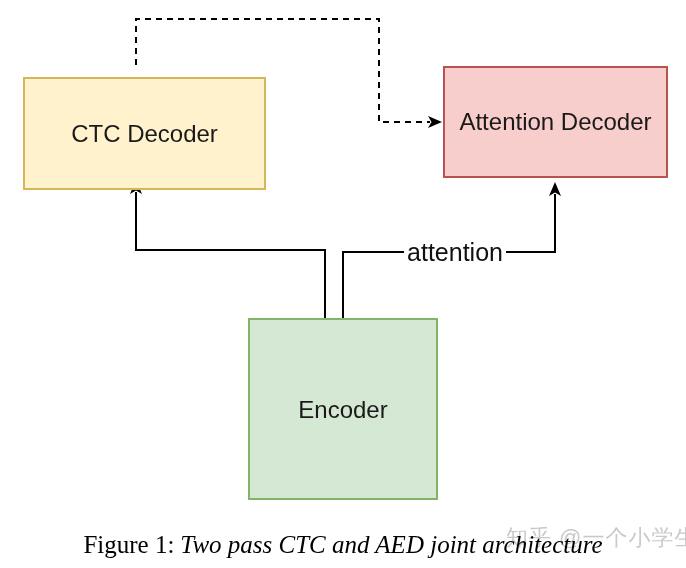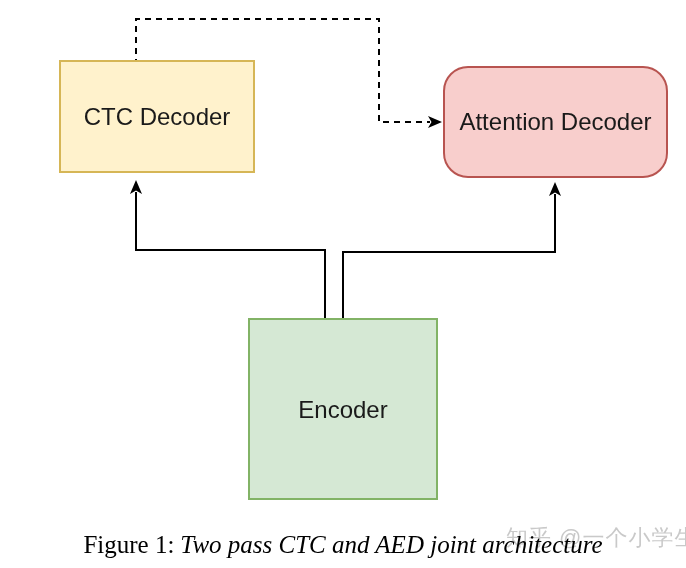--- a/index.html
+++ b/index.html
@@ -6,24 +6,24 @@
   .canvas {
     position:relative; width:686px; height:568px; background:#ffffff;
     font-family:"Liberation Sans", sans-serif; overflow:hidden;
   }
   .edges-svg { position:absolute; left:0; top:0; }
   .box {
     position:absolute; display:flex; align-items:center; justify-content:center;
     box-sizing:border-box; border:2px solid; font-size:24px; color:#1a1a1a;
     text-align:center;
   }
-  .box-ctc { left:23px; top:60px; width:196px; height:113px;
-             background:#fff2cc; border-color:#d6b656;margin-left:36px; }
+  .box-ctc { left:23px; top:77px; width:243px; height:113px;
+             background:#fff2cc; border-color:#d6b656; }
   .box-att { left:443px; top:66px; width:225px; height:112px;
-             background:#f8cecc; border-color:#b85450; white-space:nowrap;border-radius:25px; }
+             background:#f8cecc; border-color:#b85450; white-space:nowrap; }
   .box-enc { left:248px; top:318px; width:190px; height:182px;
              background:#d5e8d4; border-color:#82b366; line-height:31px; }
   .edge-label {
     position:absolute; transform:translate(-50%,-50%);
     background:#ffffff; padding:0 3px; font-size:25px; color:#111111;
     white-space:nowrap;
   }
   .edge-label-rescoring { left:285px; top:18px; }
   .edge-label-attention { left:455px; top:252px; }
   .watermark {
@@ -63,20 +63,21 @@
     <span>Attention Decoder</span>
   </div>
 
   <div class="box box-enc">
     <div>
       <div>Encoder</div>
     </div>
   </div>
 
 
+  <div class="edge-label edge-label-attention">attention</div>
 
   <div class="watermark">知乎 @一个小学生</div>
 
   <div class="caption">
     <span class="caption-prefix">Figure 1:</span><span class="caption-title">Two pass CTC and AED joint architecture</span>
   </div>
 
 </div>
 
 </body></html>

